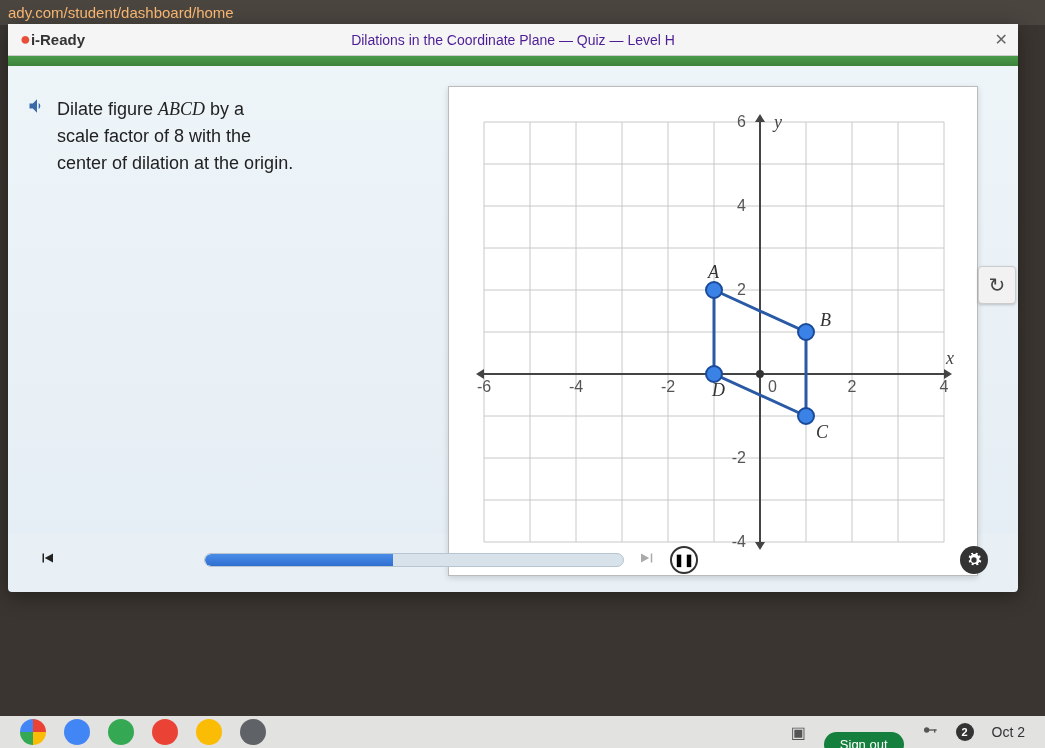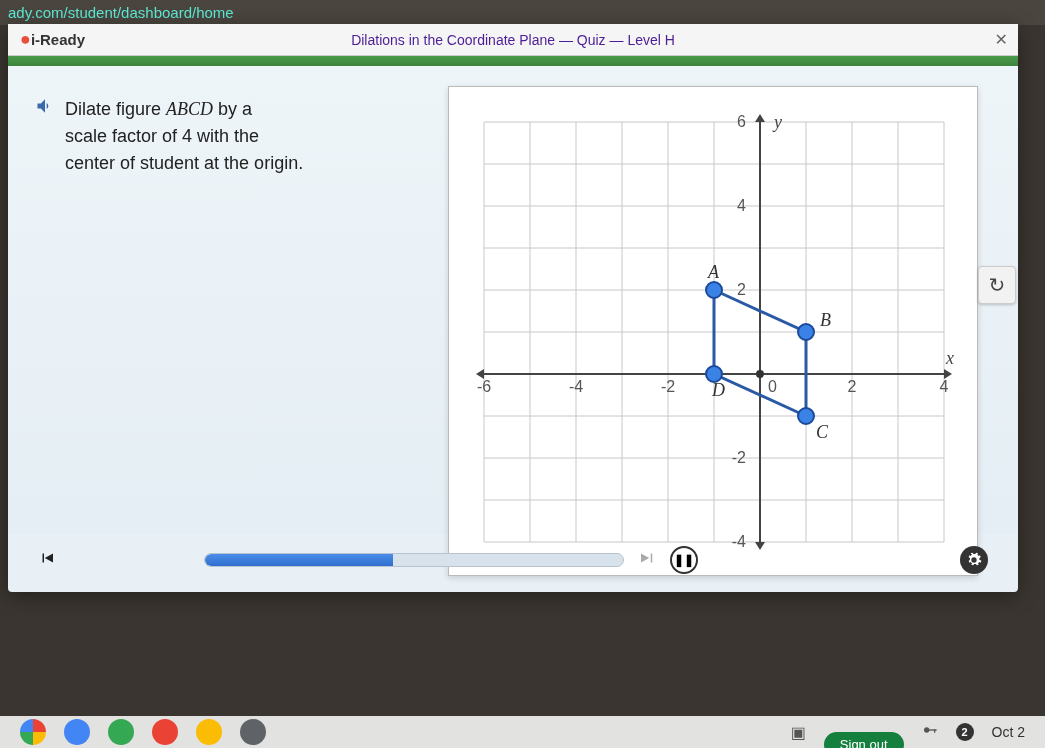--- a/index.html
+++ b/index.html
@@ -5,21 +5,21 @@
   * { box-sizing: border-box; margin: 0; padding: 0; }
   body {
     font-family: Arial, Helvetica, sans-serif;
     background: #3a3530;
     width: 1045px;
     height: 748px;
     overflow: hidden;
     position: relative;
   }
   .url-bar {
-    color: #5eead4;
+    color: #fdba74;
     font-size: 15px;
     padding: 4px 8px;
     background: #4a453f;
   }
   .app-window {
     position: absolute;
     left: 8px;
     top: 24px;
     width: 1010px;
     height: 568px;
@@ -57,21 +57,21 @@
     color: #666;
     font-size: 16px;
     cursor: pointer;
   }
   .green-strip {
     height: 10px;
     background: linear-gradient(#4a9b4a,#3d833d);
   }
   .content {
     position: relative;
-    padding: 30px 27px;
+    padding: 30px 19px;
     height: calc(100% - 100px);
     background: linear-gradient(to bottom, #eef5f9, #e5eef4);
   }
   .question {
     display: flex;
     gap: 10px;
     max-width: 320px;
   }
   .speaker-icon {
     flex: 0 0 auto;
@@ -204,22 +204,22 @@
   <div class="content">
 
     <div class="question">
       <span class="speaker-icon">
         <svg viewBox="0 0 24 24" fill="currentColor">
             <path d="M3 9v6h4l5 5V4L7 9H3zm13 3a4 4 0 0 0-2-3.5v7A4 4 0 0 0 16 12z"></path>
           </svg>
       </span>
       <div class="question-text">
         <span>Dilate figure </span><span class="ital">ABCD</span><span> by a</span><br>
-        <span>scale factor of 4 with the</span><br>
-        <span>center of student at the origin.</span>
+        <span>scale factor of 8 with the</span><br>
+        <span>center of dilation at the origin.</span>
       </div>
     </div>
 
     <div class="graph-panel">
       <svg id="graph-svg" width="530" height="490">
           <line x1="35" y1="455" x2="35" y2="35" stroke="#c8c8c8" stroke-width="1"></line>
           <line x1="81" y1="455" x2="81" y2="35" stroke="#c8c8c8" stroke-width="1"></line>
           <line x1="127" y1="455" x2="127" y2="35" stroke="#c8c8c8" stroke-width="1"></line>
           <line x1="173" y1="455" x2="173" y2="35" stroke="#c8c8c8" stroke-width="1"></line>
           <line x1="219" y1="455" x2="219" y2="35" stroke="#c8c8c8" stroke-width="1"></line>

